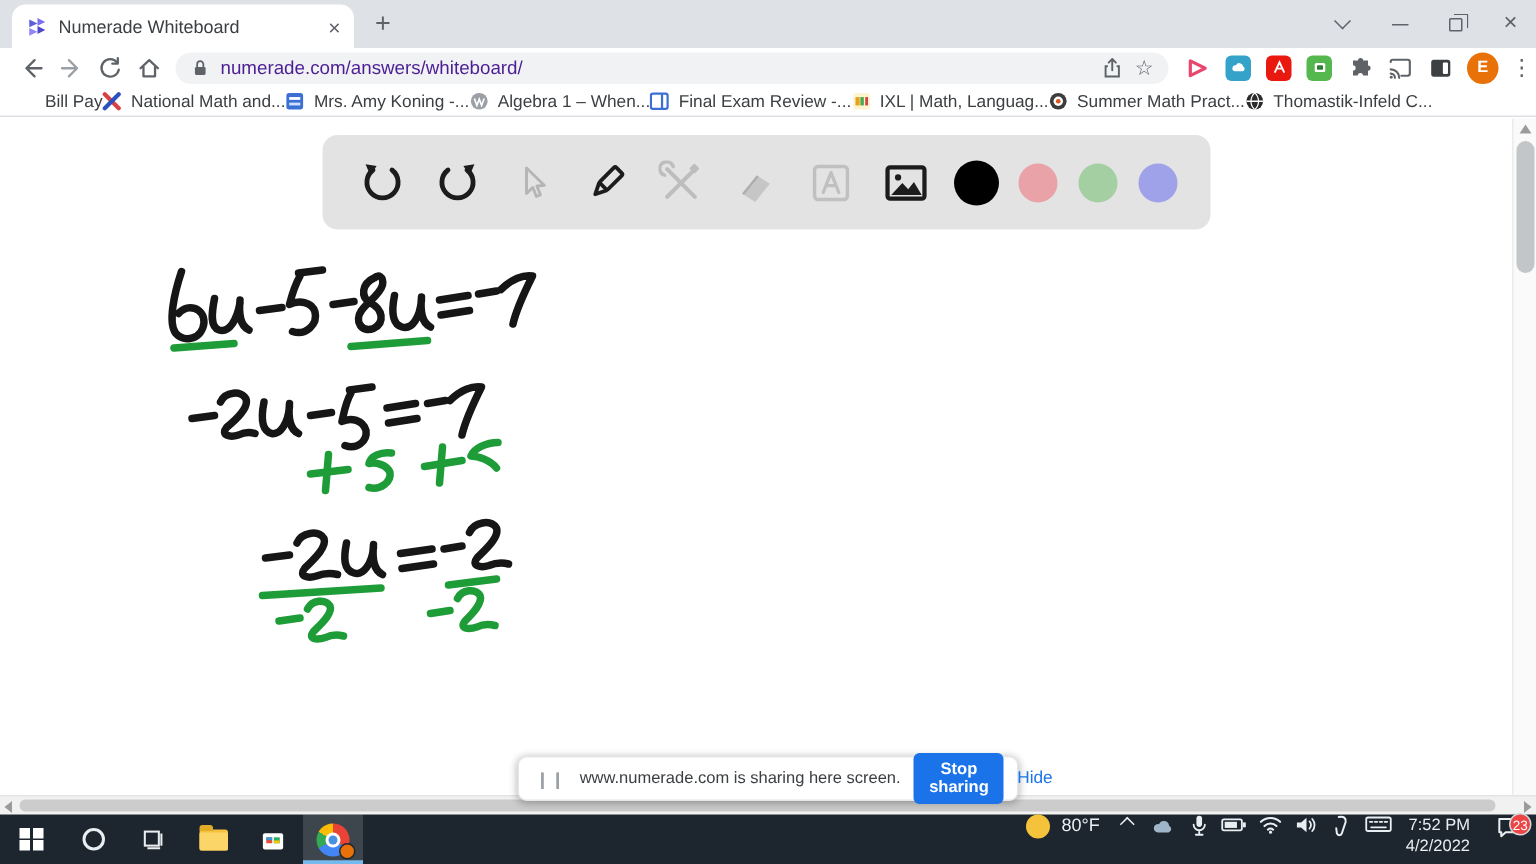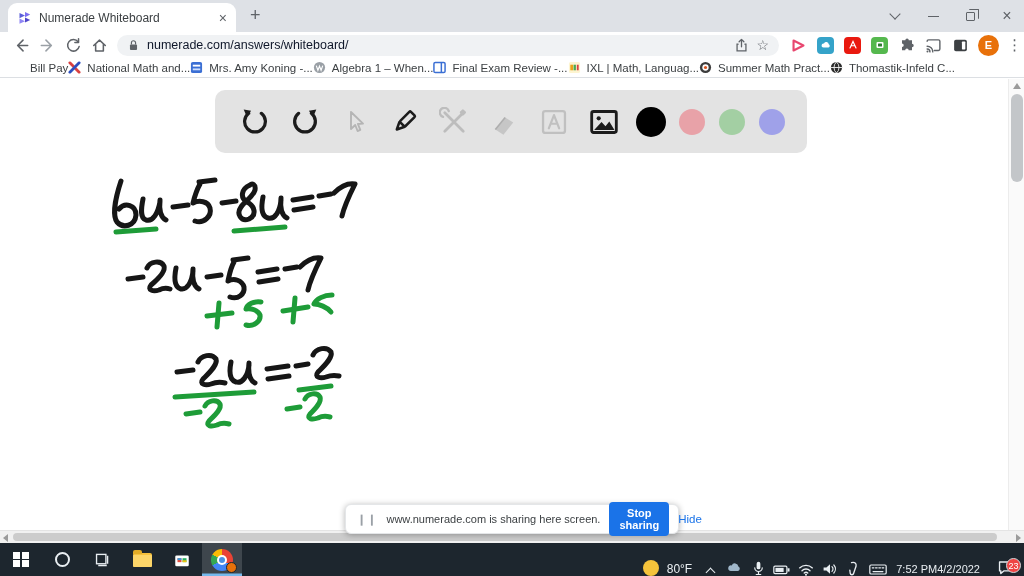--- a/index.html
+++ b/index.html
@@ -16,21 +16,21 @@
   .chev-down{width:8px;height:8px;border-right:1.7px solid #5f6368;border-bottom:1.7px solid #5f6368;transform:rotate(45deg);margin-top:-4px}
   .min-bar{width:11px;border-top:1.7px solid #5f6368}
   .restore{width:9px;height:9px;border:1.4px solid #5f6368;border-radius:1px;position:relative;background:#dee1e6}
   .restore:before{content:"";position:absolute;left:2px;top:-4px;width:9px;height:9px;border:1.4px solid #5f6368;border-left:none;border-bottom:none;border-radius:1px}
   .x-glyph{font-size:16px;line-height:1;color:#5f6368}
 
   
   .navbar{position:absolute;top:32px;left:0;right:0;height:26px;background:#fff;display:flex;align-items:center;padding-left:8px}
   .nav-ico{width:26px;height:24px;display:flex;align-items:center;justify-content:center}
   .omnibox{height:21px;width:662px;background:#f0f2f4;border-radius:11px;margin-left:5px;display:flex;align-items:center;padding:0 10px;gap:7px}
-  .url{font-size:12.5px;color:#0f172a;flex:1;white-space:nowrap;overflow:hidden}
+  .url{font-size:12.5px;color:#4c1d95;flex:1;white-space:nowrap;overflow:hidden}
   .star{font-size:14px;color:#5f6368;line-height:1}
   .ext-row{display:flex;align-items:center;gap:8px;margin-left:10px}
   .ext{width:19px;height:19px;display:flex;align-items:center;justify-content:center}
   .ext-sq{width:17px;height:17px;border-radius:4px;display:flex;align-items:center;justify-content:center}
   .avatar{width:21px;height:21px;border-radius:50%;background:#e8710a;color:#fff;font-size:11px;font-weight:bold;display:flex;align-items:center;justify-content:center}
   .dots3{font-size:15px;color:#5f6368;letter-spacing:0}
 
   
   .bookmarks{position:absolute;top:58px;left:0;right:0;height:20px;background:#fff;border-bottom:1px solid #dcdfe3;display:flex;align-items:center;padding:0 12px 0 30px;font-size:11.5px;color:#3c4043}
   .bm{display:flex;align-items:center;gap:6px;white-space:nowrap}
@@ -72,26 +72,26 @@
   .tile{width:40px;display:flex;align-items:center;justify-content:center;position:relative}
   .tile-active{background:rgba(255,255,255,.15);box-shadow:inset 0 -2.5px 0 #76b9ed}
   .cortana-ring{width:15px;height:15px;border:2px solid #e9eef2;border-radius:50%}
   .folder-tab{width:19px;height:14px;background:#f6c13d;border-radius:2px;position:relative}
   .folder-tab:before{content:"";position:absolute;left:0;top:-3px;width:9px;height:4px;background:#e3ac27;border-radius:2px 2px 0 0}
   .folder-tab:after{content:"";position:absolute;left:0;top:2px;width:19px;height:12px;background:#fcd569;border-radius:1px}
   .chrome-ball{width:22px;height:22px;border-radius:50%;background:conic-gradient(#ea4335 0 120deg,#4285f4 120deg 240deg,#34a853 240deg 300deg,#fbbc05 300deg 360deg);position:relative}
   .chrome-ball:before{content:"";position:absolute;left:6px;top:6px;width:10px;height:10px;border-radius:50%;background:#fff}
   .chrome-ball:after{content:"";position:absolute;left:8px;top:8px;width:6px;height:6px;border-radius:50%;background:#4a90e2}
   .chrome-badge{position:absolute;right:5px;bottom:3px;width:11px;height:11px;border-radius:50%;background:#e8710a;border:1px solid #1d262e}
-  .tray{margin-left:auto;display:flex;align-items:flex-end}
+  .tray{margin-left:auto;display:flex;align-items:flex-start}
   .tray-ico{width:24px;display:flex;align-items:center;justify-content:center}
   .sun{width:16px;height:16px;border-radius:50%;background:#f5c33b}
   .temp{font-size:12px;padding:0 6px 0 4px;white-space:nowrap}
   .chev-up{width:7px;height:7px;border-left:1.6px solid #e9eef2;border-top:1.6px solid #e9eef2;transform:rotate(45deg);margin-top:3px}
-  .clock{text-align:right;font-size:11px;line-height:1.3;padding:0 6px;display:flex;justify-content:center}
+  .clock{text-align:right;font-size:11px;line-height:1.3;padding:0 6px;display:flex;flex-direction:column;justify-content:center}
   .notif{width:38px;display:flex;align-items:center;justify-content:center;position:relative}
   .notif-badge{position:absolute;right:3px;bottom:3px;min-width:15px;height:15px;border-radius:50%;background:#ef4444;border:1px solid #cfd8dc;color:#fff;font-size:9px;display:flex;align-items:center;justify-content:center}
 </style>
 </head>
 <body>
 
 <div class="screen">
 
   <div class="tabstrip">
     <div class="tab">

